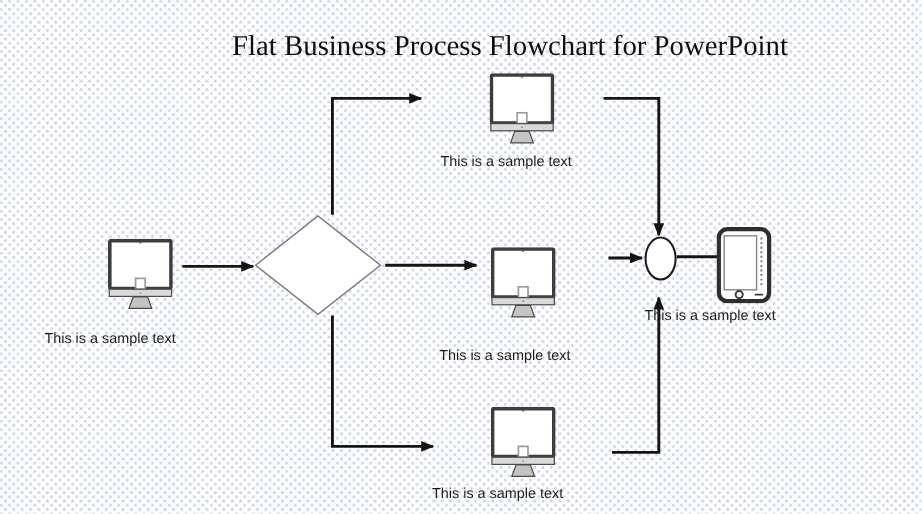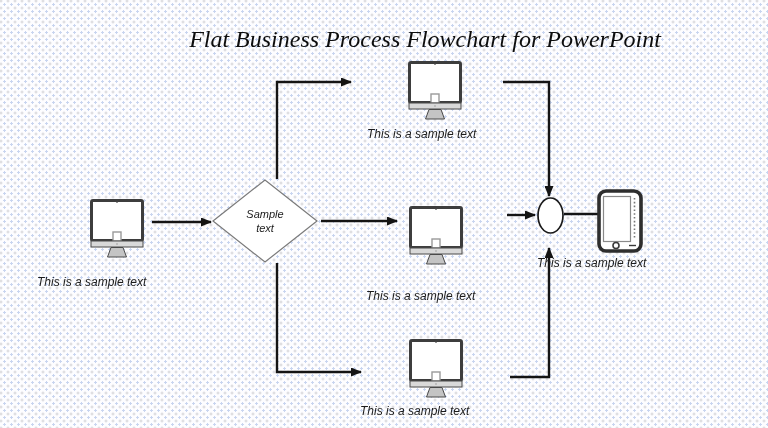--- a/index.html
+++ b/index.html
@@ -5,21 +5,20 @@
   html,body{margin:0;padding:0;background:#ffffff;}
   .canvas{
     position:relative;width:768px;height:428px;overflow:hidden;
     background-color:#fdfdff;
     background-image:
       radial-gradient(circle, rgba(148,173,224,0.50) 0 1.05px, transparent 1.3px),
       radial-gradient(circle, rgba(158,158,164,0.42) 0 1.0px, transparent 1.25px);
     background-size:7px 7px,7px 7px;
     background-position:1px 1px,4.5px 4.5px;
     font-family:"Liberation Sans",sans-serif;
-    font-style:italic;
   }
   .title{
     position:absolute;left:65px;top:26px;width:720px;
     text-align:center;font-family:"Liberation Serif","DejaVu Serif",serif;
     font-size:24px;color:#0d0d0d;white-space:nowrap;
   }
   .caption{
     position:absolute;width:160px;text-align:left;
     font-size:12px;color:#1c1c1c;white-space:nowrap;
   }
@@ -82,24 +81,20 @@
       <path d="M277,263 V372 H361" marker-end="url(#ah)"></path>
       <path d="M503,82 H549 V196" marker-end="url(#ah)"></path>
       <path d="M507,215 H535" marker-end="url(#ah)"></path>
       <path d="M510,377 H549 V248" marker-end="url(#ah)"></path>
       <path d="M564,214 H609" marker-end="url(#ah)"></path>
     </g>
     <polygon points="213,221 265,180 317,221 265,262" fill="#ffffff" stroke="#7a7a7a" stroke-width="1.2"></polygon>
     <ellipse cx="550.5" cy="215.5" rx="12.5" ry="17.5" fill="#ffffff" stroke="#191919" stroke-width="1.7"></ellipse>
   </svg>
 
-  <div class="diamond-label">
-    <div>Sample</div>
-    <div>text</div>
-  </div>
 
   <svg class="icon icon-monitor mon-left" viewBox="0 0 54 60">
       <use href="#sym-monitor"></use>
     </svg>
   <svg class="icon icon-monitor mon-top" viewBox="0 0 54 60">
       <use href="#sym-monitor"></use>
     </svg>
   <svg class="icon icon-monitor mon-middle" viewBox="0 0 54 60">
       <use href="#sym-monitor"></use>
     </svg>

